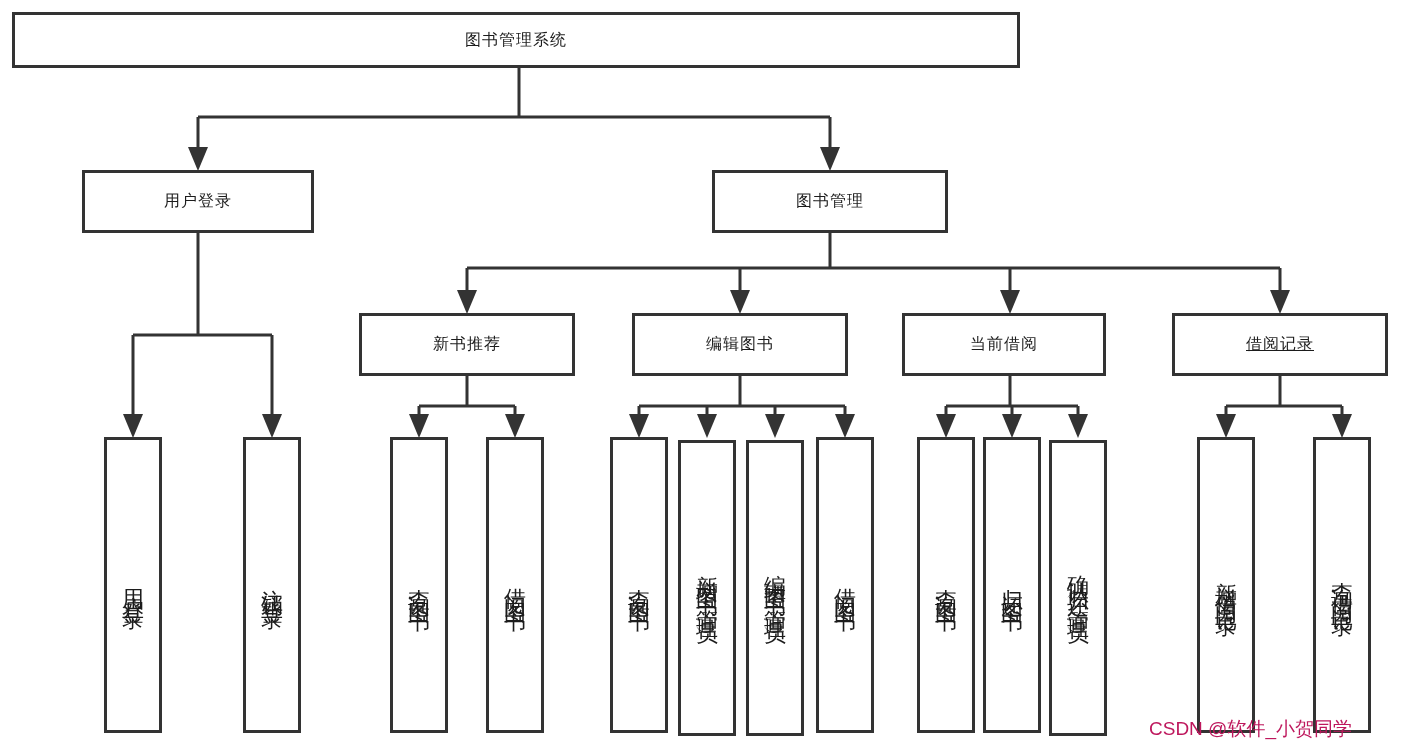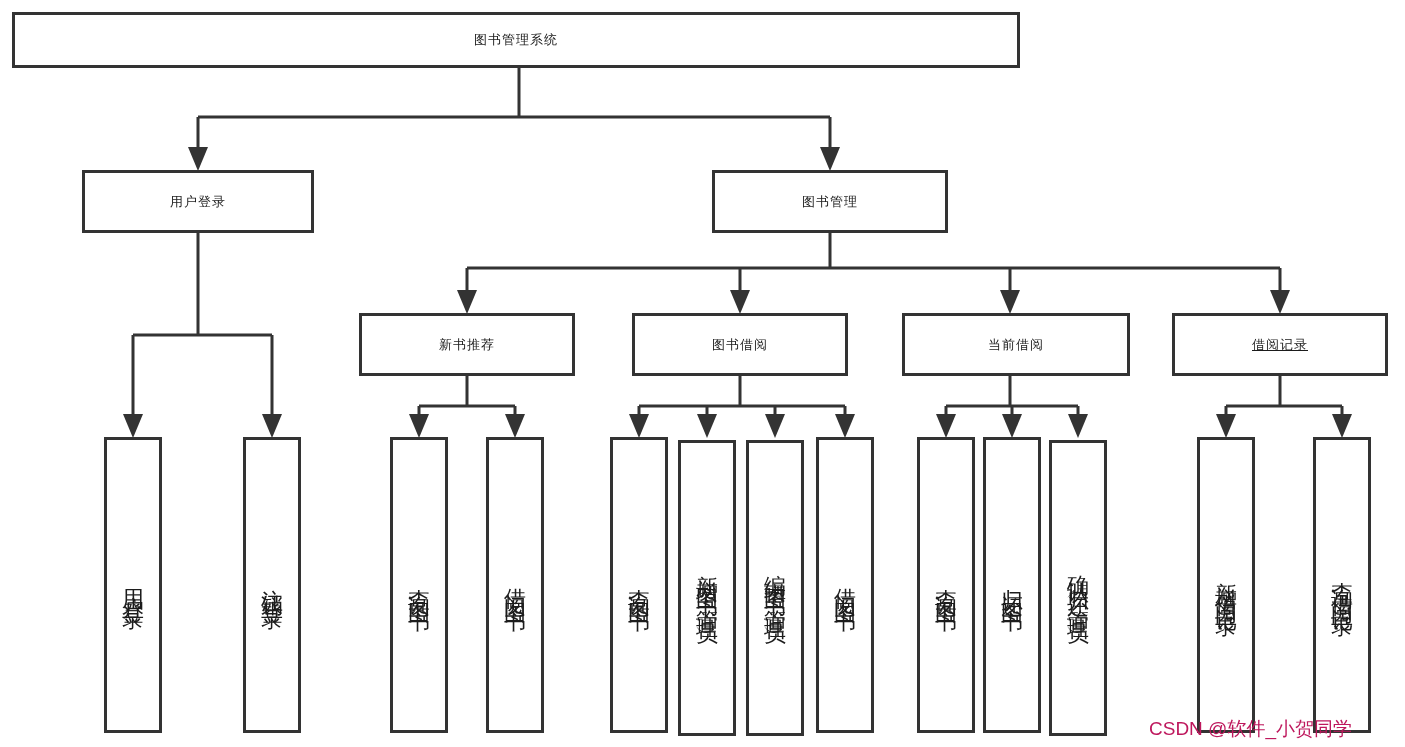--- a/index.html
+++ b/index.html
@@ -35,21 +35,21 @@
     position: absolute;
     box-sizing: border-box;
     background: #ffffff;
     border: 3px solid #333333;
     display: flex;
     align-items: center;
     justify-content: center;
     color: #1c1c1c;
     z-index: 2;
   }
-  .node.header { font-size: 13px; letter-spacing: 1px; white-space: nowrap; text-align: right; }
+  .node.header { font-size: 16px; letter-spacing: 1px; white-space: nowrap; text-align: right; }
   .node.leaf   { z-index: 2; }
   .node.leaf .vtext {
     writing-mode: vertical-rl;
     text-orientation: mixed;
     font-size: 22px;
     letter-spacing: 7px;
     line-height: 1;
   }
   .watermark {
     position: absolute;
@@ -101,22 +101,22 @@
     <polygon points="1216,414 1236,414 1226,438"></polygon>
     <polygon points="1332,414 1352,414 1342,438"></polygon>
   </svg>
 
   <div class="node header" style="left:12px; top:12px; width:1008px; height:56px;">图书管理系统</div>
 
   <div class="node header" style="left:82px; top:170px; width:232px; height:63px;">用户登录</div>
   <div class="node header" style="left:359px; top:313px; width:216px; height:63px;">新书推荐</div>
 
   <div class="node header" style="left:712px; top:170px; width:236px; height:63px;">图书管理</div>
-  <div class="node header" style="left:632px; top:313px; width:216px; height:63px;">图书借阅</div>
-  <div class="node header" style="left:902px; top:313px; width:228px; height:63px;">当前借阅</div>
+  <div class="node header" style="left:632px; top:313px; width:216px; height:63px;">编辑图书</div>
+  <div class="node header" style="left:902px; top:313px; width:204px; height:63px;">当前借阅</div>
   <div class="node header" style="left:1172px; top:313px; width:216px; height:63px;text-decoration:underline;">借阅记录</div>
 
   <div class="node leaf" style="left:104px; top:437px; width:58px; height:296px;">
     <span class="vtext">用户登录</span>
   </div>
   <div class="node leaf" style="left:243px; top:437px; width:58px; height:296px;">
     <span class="vtext">注销登录</span>
   </div>
 
   <div class="node leaf" style="left:390px; top:437px; width:58px; height:296px;">

